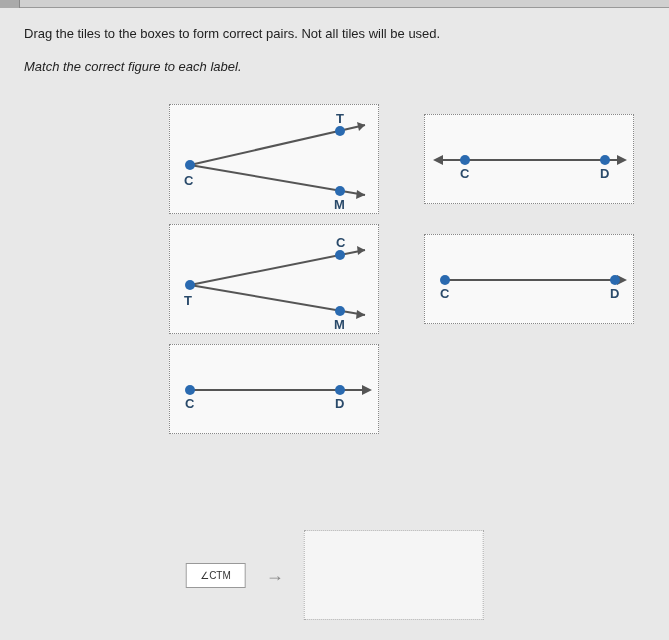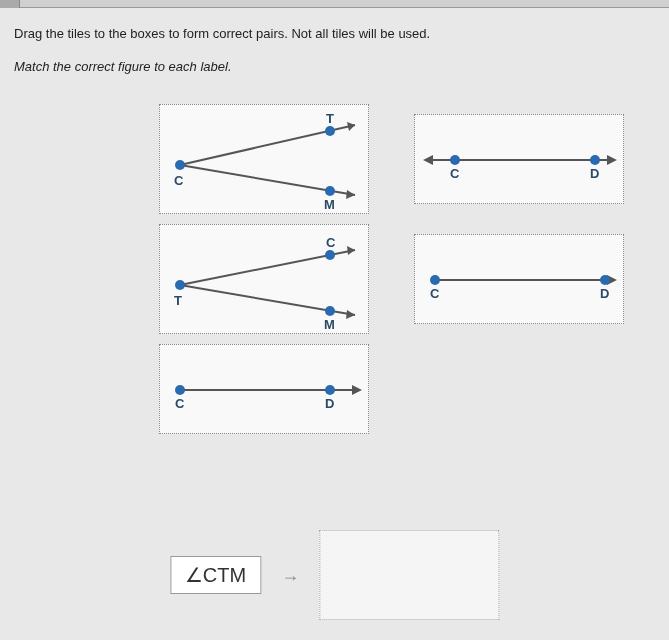--- a/index.html
+++ b/index.html
@@ -26,21 +26,21 @@
     .tab-fragment {
       position: absolute;
       top: 0;
       left: 0;
       width: 20px;
       height: 8px;
       background: #aaa;
       border-right: 1px solid #888;
     }
     .content {
-      padding: 18px 14px;
+      padding: 18px 24px;
     }
     .instruction {
       margin-bottom: 18px;
       color: #222;
     }
     .subinstruction {
       margin-bottom: 30px;
       color: #222;
       font-style: italic;
     }
@@ -81,21 +81,21 @@
       left: 50%;
       transform: translateX(-50%);
       display: flex;
       align-items: center;
       gap: 20px;
     }
     .label-box {
       background: #fff;
       border: 1px solid #999;
       padding: 6px 14px;
-      font-size: 20px;
+      font-size: 10px;
       color: #333;
     }
     .arrow-connector {
       color: #888;
       font-size: 18px;
     }
     .drop-target {
       width: 180px;
       height: 90px;
       border: 1px dotted #aaa;

